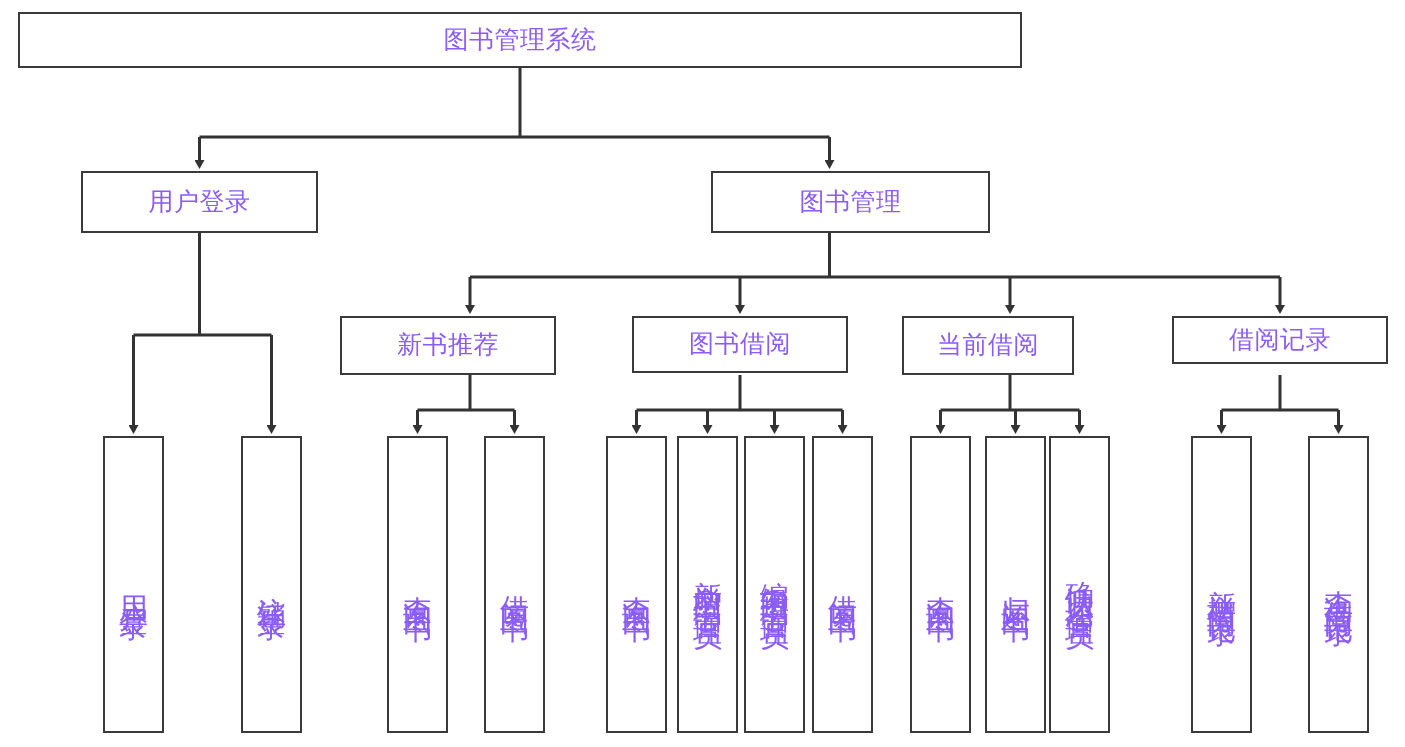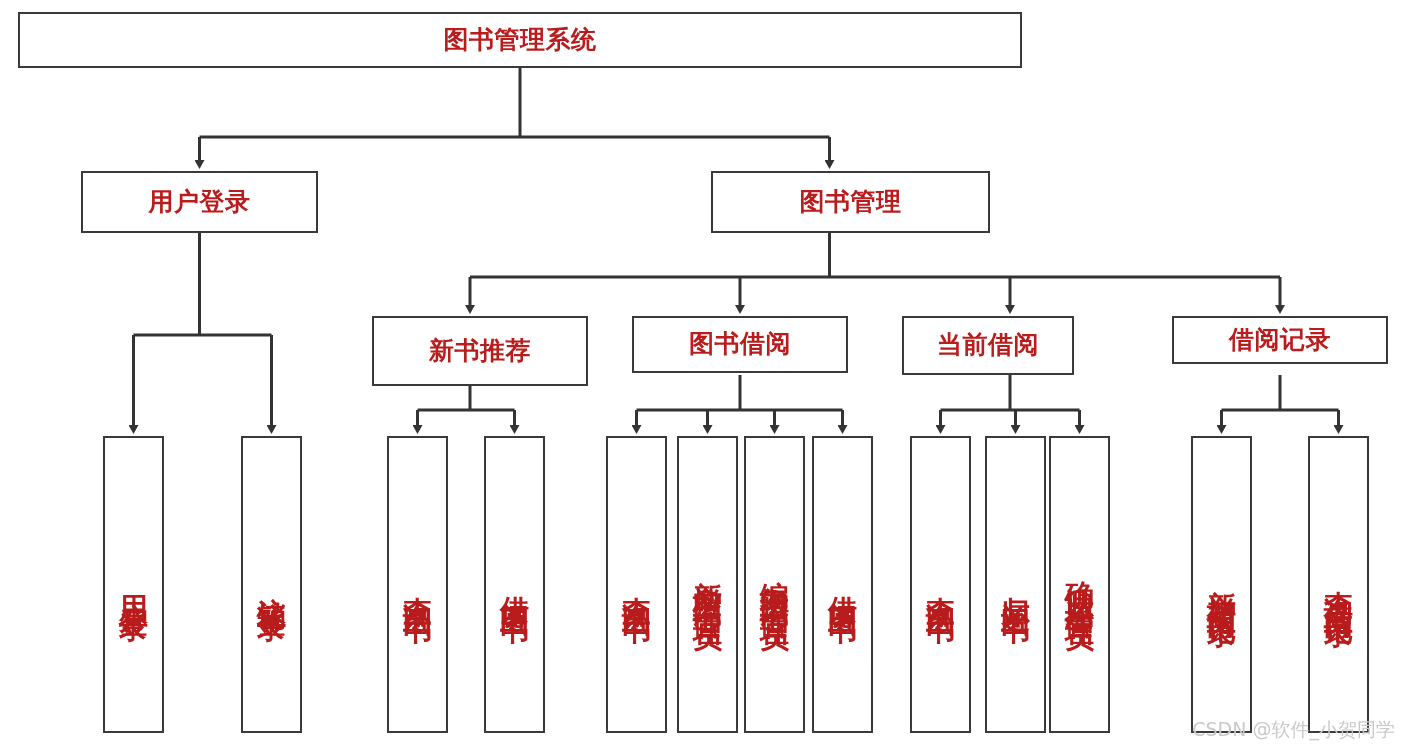--- a/index.html
+++ b/index.html
@@ -24,23 +24,22 @@
     pointer-events: none;
   }
   .node {
     position: absolute;
     box-sizing: border-box;
     border: 2.5px solid #3a3a3a;
     background: #ffffff;
     display: flex;
     align-items: center;
     justify-content: center;
-    color: #b91c1c;
+    color: #8b5cf6;
     z-index: 2;
-    font-weight: bold;
   }
   .node-label {
     display: block;
     text-align: center;
     line-height: 1.05;
     white-space: nowrap;
   }
   .node.horiz .node-label {
     font-size: 25px;
     letter-spacing: 0.5px;
@@ -125,21 +124,21 @@
 
   <div id="level2-container">
       <div class="node horiz" id="node-user-login" style="left: 81px; top: 171px; width: 237px; height: 62px;">
         <span class="node-label">用户登录</span>
       </div>
       <div class="node horiz" id="node-book-manage" style="left: 711px; top: 171px; width: 279px; height: 62px;">
         <span class="node-label">图书管理</span>
       </div>
     </div>
   <div id="level3-container">
-      <div class="node horiz" id="node-new-book-rec" style="left: 372px; top: 316px; width: 216px; height: 70px;">
+      <div class="node horiz" id="node-new-book-rec" style="left: 340px; top: 316px; width: 216px; height: 59px;">
         <span class="node-label">新书推荐</span>
       </div>
       <div class="node horiz" id="node-book-borrow" style="left: 632px; top: 316px; width: 216px; height: 57px;">
         <span class="node-label">图书借阅</span>
       </div>
       <div class="node horiz" id="node-current-borrow" style="left: 902px; top: 316px; width: 172px; height: 59px;">
         <span class="node-label">当前借阅</span>
       </div>
       <div class="node horiz" id="node-borrow-record" style="left: 1172px; top: 316px; width: 216px; height: 48px;">
         <span class="node-label">借阅记录</span>
@@ -180,14 +179,13 @@
         <span class="node-label">确认归还（管理员）</span>
       </div>
       <div class="node vert" id="node-leaf-add-record" style="left: 1191px; top: 436px; width: 61px; height: 297px;">
         <span class="node-label">新增借阅记录</span>
       </div>
       <div class="node vert" id="node-leaf-query-record" style="left: 1308px; top: 436px; width: 61px; height: 297px;">
         <span class="node-label">查询借阅记录</span>
       </div>
     </div>
 
-  <div class="watermark">CSDN @软件_小贺同学</div>
 </div>
 
 </body></html>

